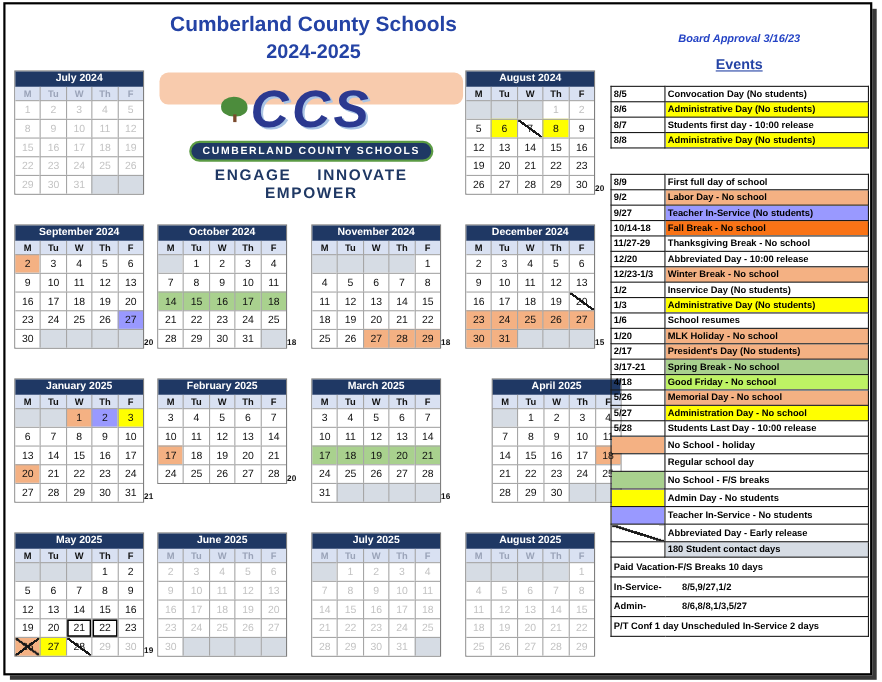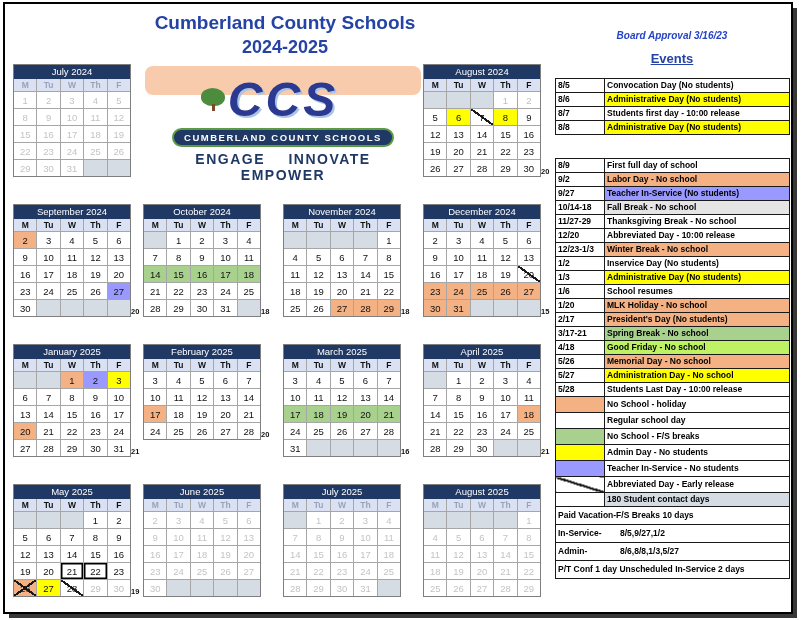--- a/index.html
+++ b/index.html
@@ -30,21 +30,21 @@
   .logo-banner { position:relative; z-index:1; display:inline-block; margin-top:4px; padding:2px 10px;
                  background:#1F3864; border:2px solid #5B9B44; border-radius:10px;
                  color:#fff; font-size:9.5px; font-weight:700; letter-spacing:1.5px; }
   .logo-motto { margin-top:4px; color:#1F3864; font-weight:800; font-size:14px;
                 letter-spacing:1.5px; word-spacing:18px; }
 
   
   #cal-grid { position:absolute; left:0; top:0; width:100%; height:100%; }
   .month { position:absolute; width:118px; background:#fff; border:1px solid #7f7f7f; }
   .m-title { height:14px; line-height:14px; background:#1F3864; color:#fff;
-             font-size:9.5px; font-weight:400; text-align:center; }
+             font-size:9.5px; font-weight:700; text-align:center; }
   .m-row { display:flex; height:17px; }
   .m-row.head { height:12px; background:#D9E1F2; }
   .m-cell { flex:1; display:flex; align-items:center; justify-content:center;
             font-size:9.5px; color:#111; background:#fff;
             border-left:1px solid #a6a6a6; border-top:1px solid #a6a6a6; overflow:hidden; }
   .m-cell:first-child { border-left:none; }
   .m-row.head .m-cell { border-top:none; background:#D9E1F2; font-weight:700; font-size:8.5px; }
   .m-cell.empty { background:#D6DCE4; }
   .m-cell.grayd { color:#bfbfbf; }
   .inactive .m-cell { color:#c3c3c3; }
@@ -499,21 +499,21 @@
         </div>
         <div class="m-row">
           <div class="m-cell">31</div>
           <div class="m-cell empty"></div>
           <div class="m-cell empty"></div>
           <div class="m-cell empty"></div>
           <div class="m-cell empty"></div>
         </div>
         <div class="m-count">16</div>
       </div>
-      <div class="month" style="left: 418px; top: 340px;">
+      <div class="month" style="left: 442px; top: 340px;">
         <div class="m-title">April 2025</div>
         <div class="m-row head">
           <div class="m-cell">M</div>
           <div class="m-cell">Tu</div>
           <div class="m-cell">W</div>
           <div class="m-cell">Th</div>
           <div class="m-cell">F</div>
         </div>
         <div class="m-row">
           <div class="m-cell empty"></div>
@@ -763,21 +763,21 @@
         <tr>
           <td class="ev-date">9/2</td>
           <td class="ev-text" style="background-color: rgb(244, 177, 131);">Labor Day - No school</td>
         </tr>
         <tr>
           <td class="ev-date">9/27</td>
           <td class="ev-text" style="background-color: rgb(153, 153, 255);">Teacher In-Service (No students)</td>
         </tr>
         <tr>
           <td class="ev-date">10/14-18</td>
-          <td class="ev-text" style="background-color: #e5e5e5;">Fall Break - No school</td>
+          <td class="ev-text" style="background-color: #f97316;">Fall Break - No school</td>
         </tr>
         <tr>
           <td class="ev-date">11/27-29</td>
           <td class="ev-text">Thanksgiving Break - No school</td>
         </tr>
         <tr>
           <td class="ev-date">12/20</td>
           <td class="ev-text">Abbreviated Day - 10:00 release</td>
         </tr>
         <tr>

